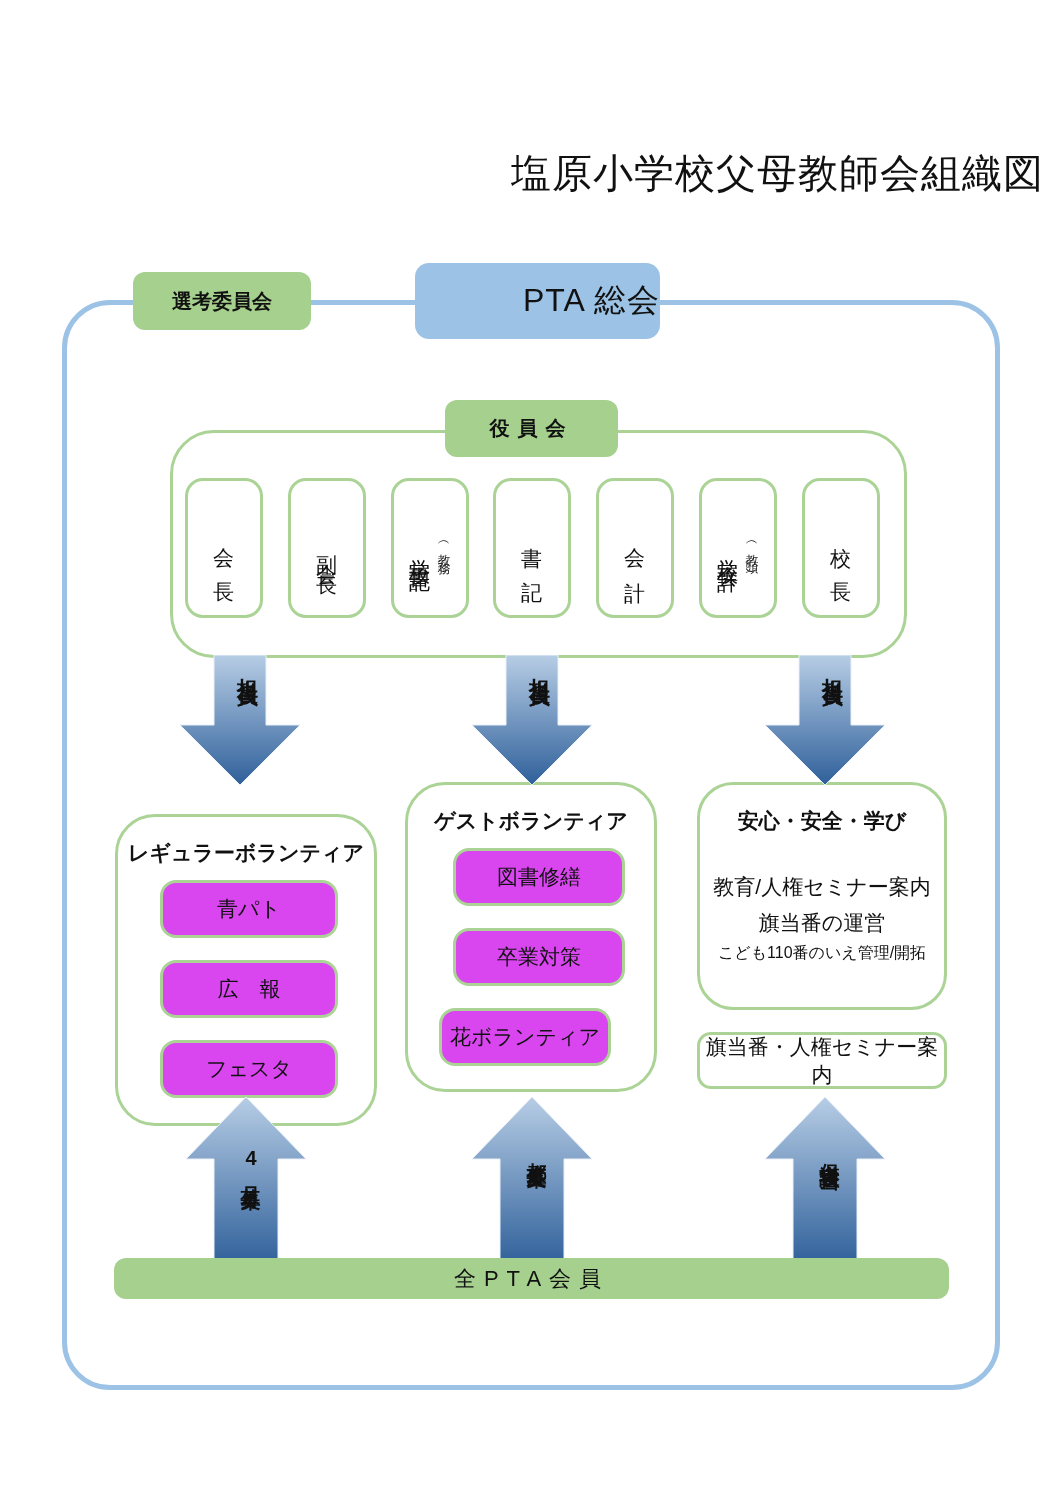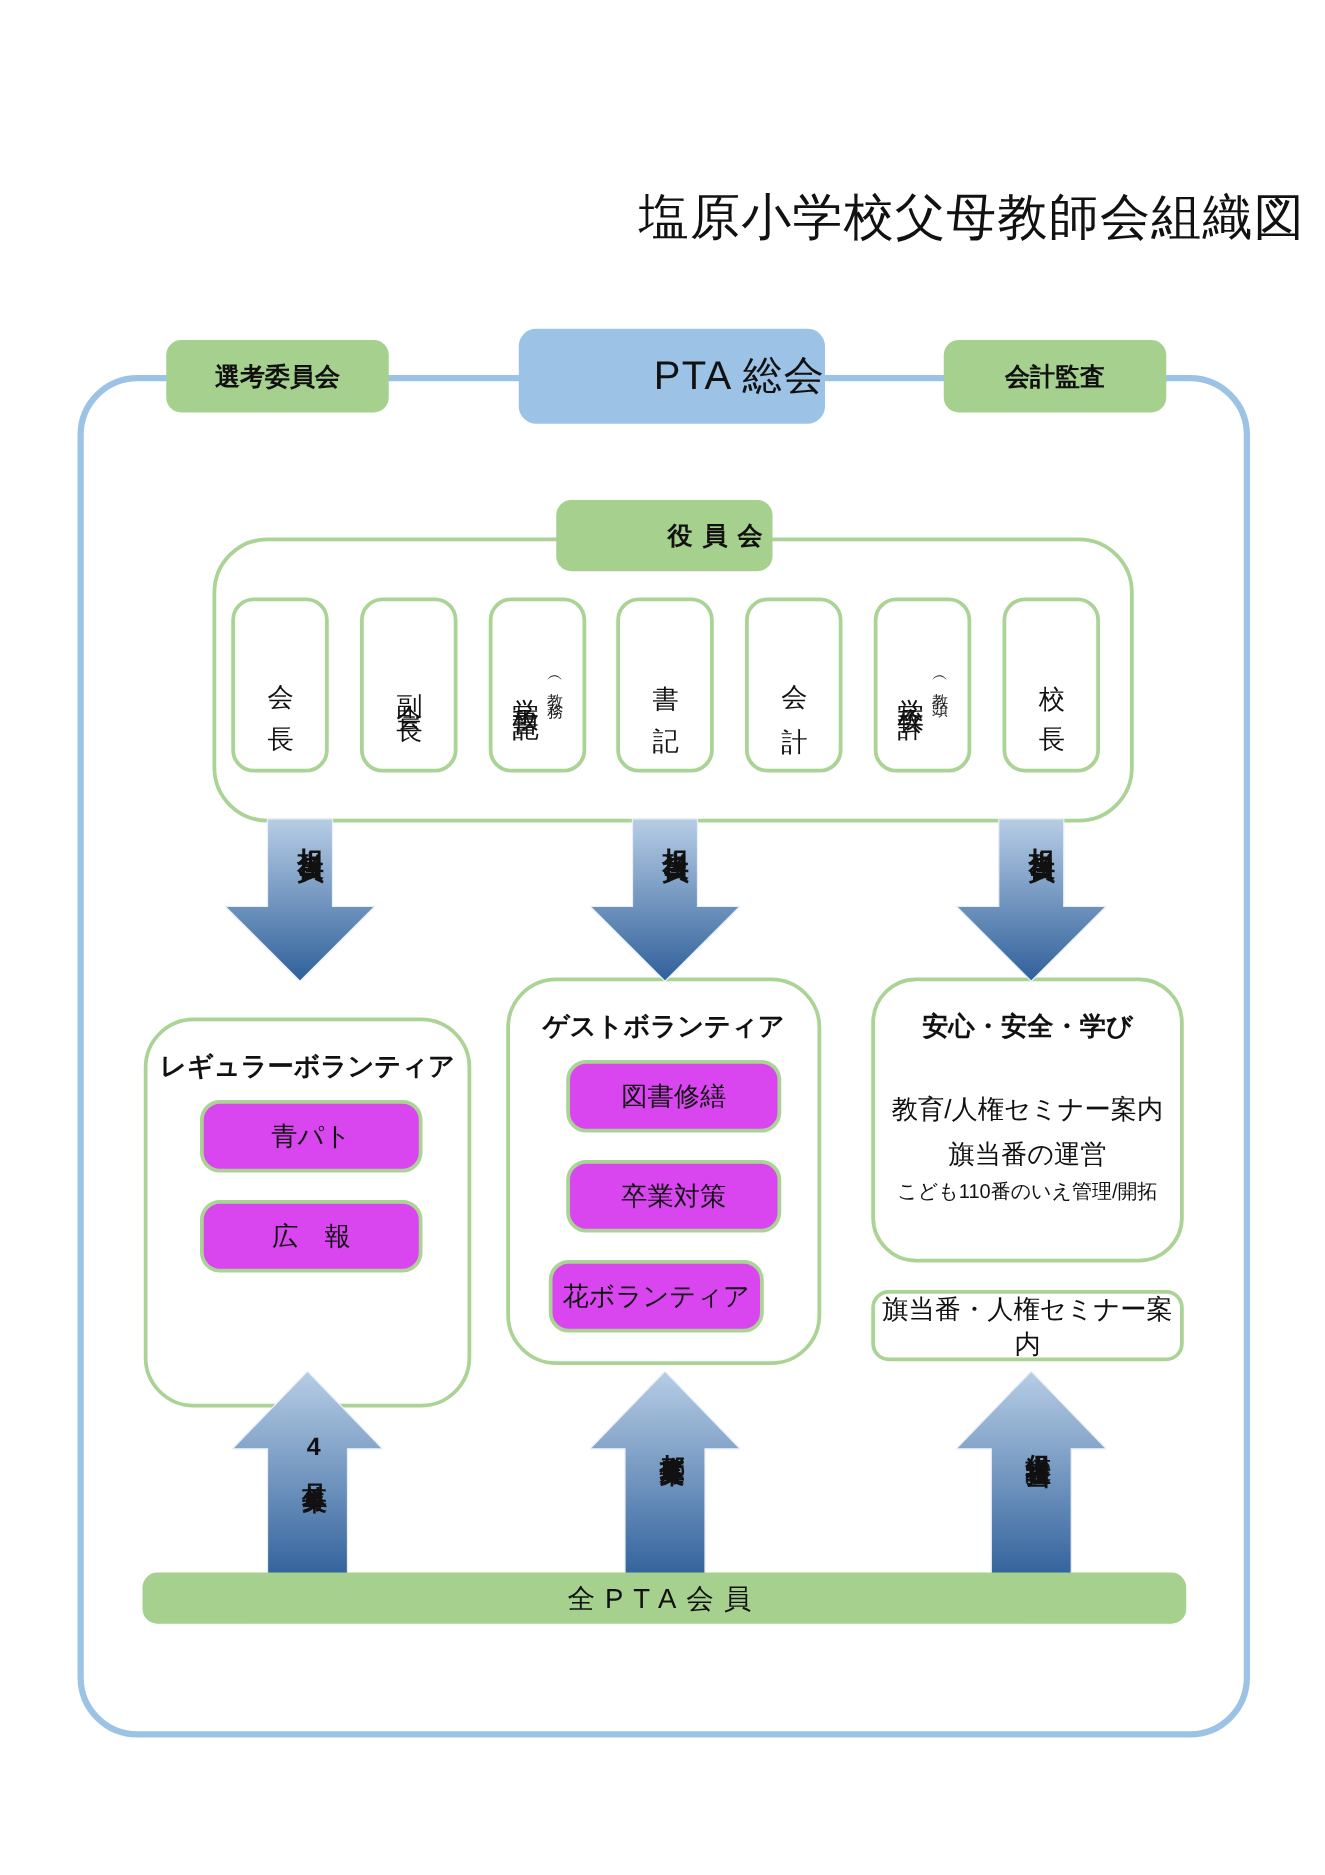--- a/index.html
+++ b/index.html
@@ -50,21 +50,21 @@
   }
 
   
   .board-frame{
     left:170px;top:430px;width:737px;height:228px;
     background:#ffffff;border:3px solid var(--green-border);border-radius:44px;
     z-index:1;
   }
   .board-label{
     left:445px;top:400px;width:173px;height:57px;
-    letter-spacing:8px;z-index:2;justify-content:flex-end;
+    letter-spacing:8px;z-index:2;
   }
   .officer{
     top:478px;width:78px;height:140px;
     background:#ffffff;border:3px solid var(--green-border);border-radius:18px;
     display:flex;align-items:center;justify-content:center;gap:7px;
     z-index:2;
   }
   .v{
     writing-mode:vertical-rl;text-orientation:upright;
     display:inline-block;line-height:1;
@@ -136,23 +136,20 @@
   <div class="abs title">塩原小学校父母教師会組織図</div>
 
   <div class="abs outer-frame"></div>
 
   <div class="abs node green-fill" style="left:133px;top:272px;width:178px;height:58px;">
     <span>選考委員会</span>
   </div>
   <div class="abs node pta-box" style="left:415px;top:263px;width:245px;height:76px;">
     <span>PTA 総会</span>
   </div>
-  <div class="abs node green-fill" style="left:755px;top:272px;width:178px;height:58px;">
-    <span>会計監査</span>
-  </div>
 
   <div class="abs board-frame"></div>
   <div class="abs node green-fill board-label">
     <span>役員会</span>
   </div>
 
   <div class="abs officer" style="left:185px;">
     <span class="v main ls2">会長</span>
   </div>
   <div class="abs officer" style="left:288px;">
@@ -195,20 +192,23 @@
     <span class="alabel">担当役員</span>
   </div>
 
   <div class="abs group" style="left:115px;top:814px;width:262px;height:312px;padding-left:33px;">
     <div class="group-title">レギュラーボランティア</div>
     <div class="sub-box" style="left:42px;top:63px;width:178px;height:58px;">
       <span>青パト</span>
     </div>
     <div class="sub-box" style="left:42px;top:143px;width:178px;height:58px;">
       <span>広　報</span>
+    </div>
+    <div class="sub-box" style="left:42px;top:223px;width:178px;height:58px;">
+      <span>フェスタ</span>
     </div>
   </div>
 
   <div class="abs group" style="left:405px;top:782px;width:252px;height:310px;">
     <div class="group-title">ゲストボランティア</div>
     <div class="sub-box" style="left:45px;top:63px;width:172px;height:58px;">
       <span>図書修繕</span>
     </div>
     <div class="sub-box" style="left:45px;top:143px;width:172px;height:58px;">
       <span>卒業対策</span>

